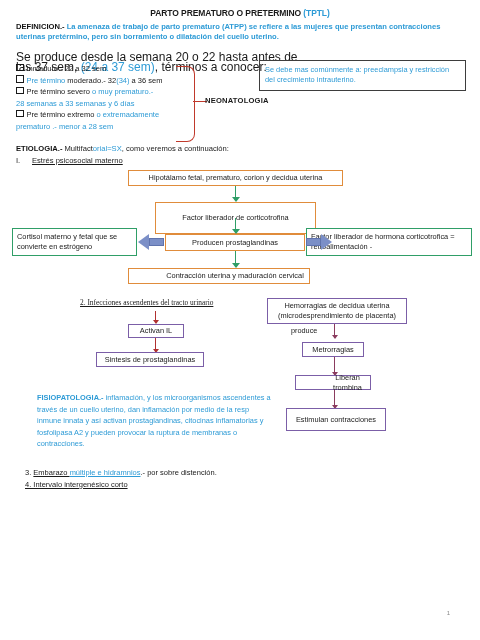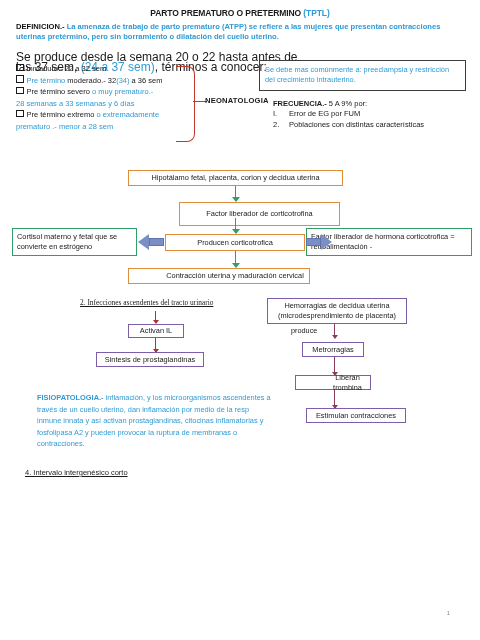--- a/index.html
+++ b/index.html
@@ -192,38 +192,37 @@
   </div>
 
   <div class="bracket"></div>
   <div class="bracket-stem"></div>
   <div class="neonat">NEONATOLOGIA</div>
 
   <div class="notebox">
     <span>Se debe mas comúnmente a: preeclampsia y restricción del crecimiento intrauterino.</span>
   </div>
 
-  <div class="freq">
+
+  <div class="etio">
     <div>
-      <span class="hd">FRECUENCIA.- </span><span>5 A 9% por:</span>
-    </div>
-    <ol>
-      <li><span class="num">I.</span><span>Error de EG por FUM</span></li>
-      <li><span class="num">2.</span><span>Poblaciones con distintas características</span></li>
-    </ol>
-  </div>
-
-
-  <div class="box orange" style="left:128px;top:170px;width:215px;height:16px;">Hipotálamo fetal, placenta, corion y decidua uterina</div>
+      <span class="blk">ETIOLOGIA.- </span><span>Multifact</span><span class="blue">orial=SX</span><span>, como veremos a continuación:</span>
+    </div>
+    <div class="i1">
+      <span class="num">I.</span><span class="u">Estrés psicosocial materno</span>
+    </div>
+  </div>
+
+  <div class="box orange" style="left:128px;top:170px;width:215px;height:16px;">Hipotálamo fetal, prematuro, corion y decidua uterina</div>
   <div class="garrow" style="left:235px;top:186px;height:15px;"></div>
 
-  <div class="box orange" style="left:155px;top:202px;width:161px;height:24px;margin-left:24px;">Factor liberador de corticotrofina</div>
+  <div class="box orange" style="left:155px;top:202px;width:161px;height:32px;">Factor liberador de corticotrofina</div>
   <div class="garrow" style="left:235px;top:218px;height:15px;"></div>
 
-  <div class="box orange" style="left:165px;top:234px;width:140px;height:17px;">Producen corticotrofica</div>
+  <div class="box orange" style="left:165px;top:234px;width:140px;height:17px;">Producen prostaglandinas</div>
   <div class="garrow" style="left:235px;top:251px;height:16px;"></div>
 
   <div class="box orange" style="left:128px;top:268px;width:182px;height:16px;padding-left:36px;">Contracción uterina y maduración cervical</div>
 
   <div class="box green" style="left:306px;top:228px;width:166px;height:28px;justify-content:flex-start;text-align:left;">Factor liberador de hormona corticotrofica = retroalimentación -</div>
   <div class="box green" style="left:12px;top:228px;width:125px;height:28px;justify-content:flex-start;text-align:left;">Cortisol materno y fetal que se convierte en estrógeno</div>
 
   <div class="blockarrow left" style="left:138px;top:234px;width:26px;">
     <div class="head"></div>
     <div class="shaft"></div>
@@ -244,25 +243,28 @@
   <div class="box purple" style="left:267px;top:298px;width:140px;height:26px;">Hemorragias de decidua uterina (microdesprendimiento de placenta)</div>
   <div class="plain" style="left:291px;top:326px;">produce</div>
   <div class="parrow" style="left:334px;top:324px;height:14px;"></div>
 
   <div class="box purple" style="left:302px;top:342px;width:62px;height:15px;">Metrorragias</div>
   <div class="parrow" style="left:334px;top:357px;height:18px;"></div>
 
   <div class="box purple" style="left:295px;top:375px;width:76px;height:15px;padding-left:33px;">Liberan trombina</div>
   <div class="parrow" style="left:334px;top:390px;height:18px;"></div>
 
-  <div class="box purple" style="left:286px;top:408px;width:100px;height:15px;margin-left:20px;">Estimulan contracciones</div>
+  <div class="box purple" style="left:286px;top:408px;width:100px;height:23px;">Estimulan contracciones</div>
 
   <div class="fisio">
     <span class="hd">FISIOPATOLOGIA.- </span><span>inflamación, y los microorganismos ascendentes a través de un cuello uterino, dan inflamación por medio de la resp inmune innata y así activan prostaglandinas, citocinas inflamatorias y fosfolipasa A2 y pueden provocar la ruptura de membranas o contracciones.</span>
   </div>
 
   <div class="tail">
+    <span class="ln">
+      <span>3. </span><span class="u">Embarazo </span><span class="u blue">múltiple e hidramnios</span><span>.- por sobre distención.</span>
+    </span>
     <span class="ln u">4. Intervalo intergenésico corto</span>
   </div>
 
   <div class="pageno">1</div>
 
 </div>
 
 </body></html>

